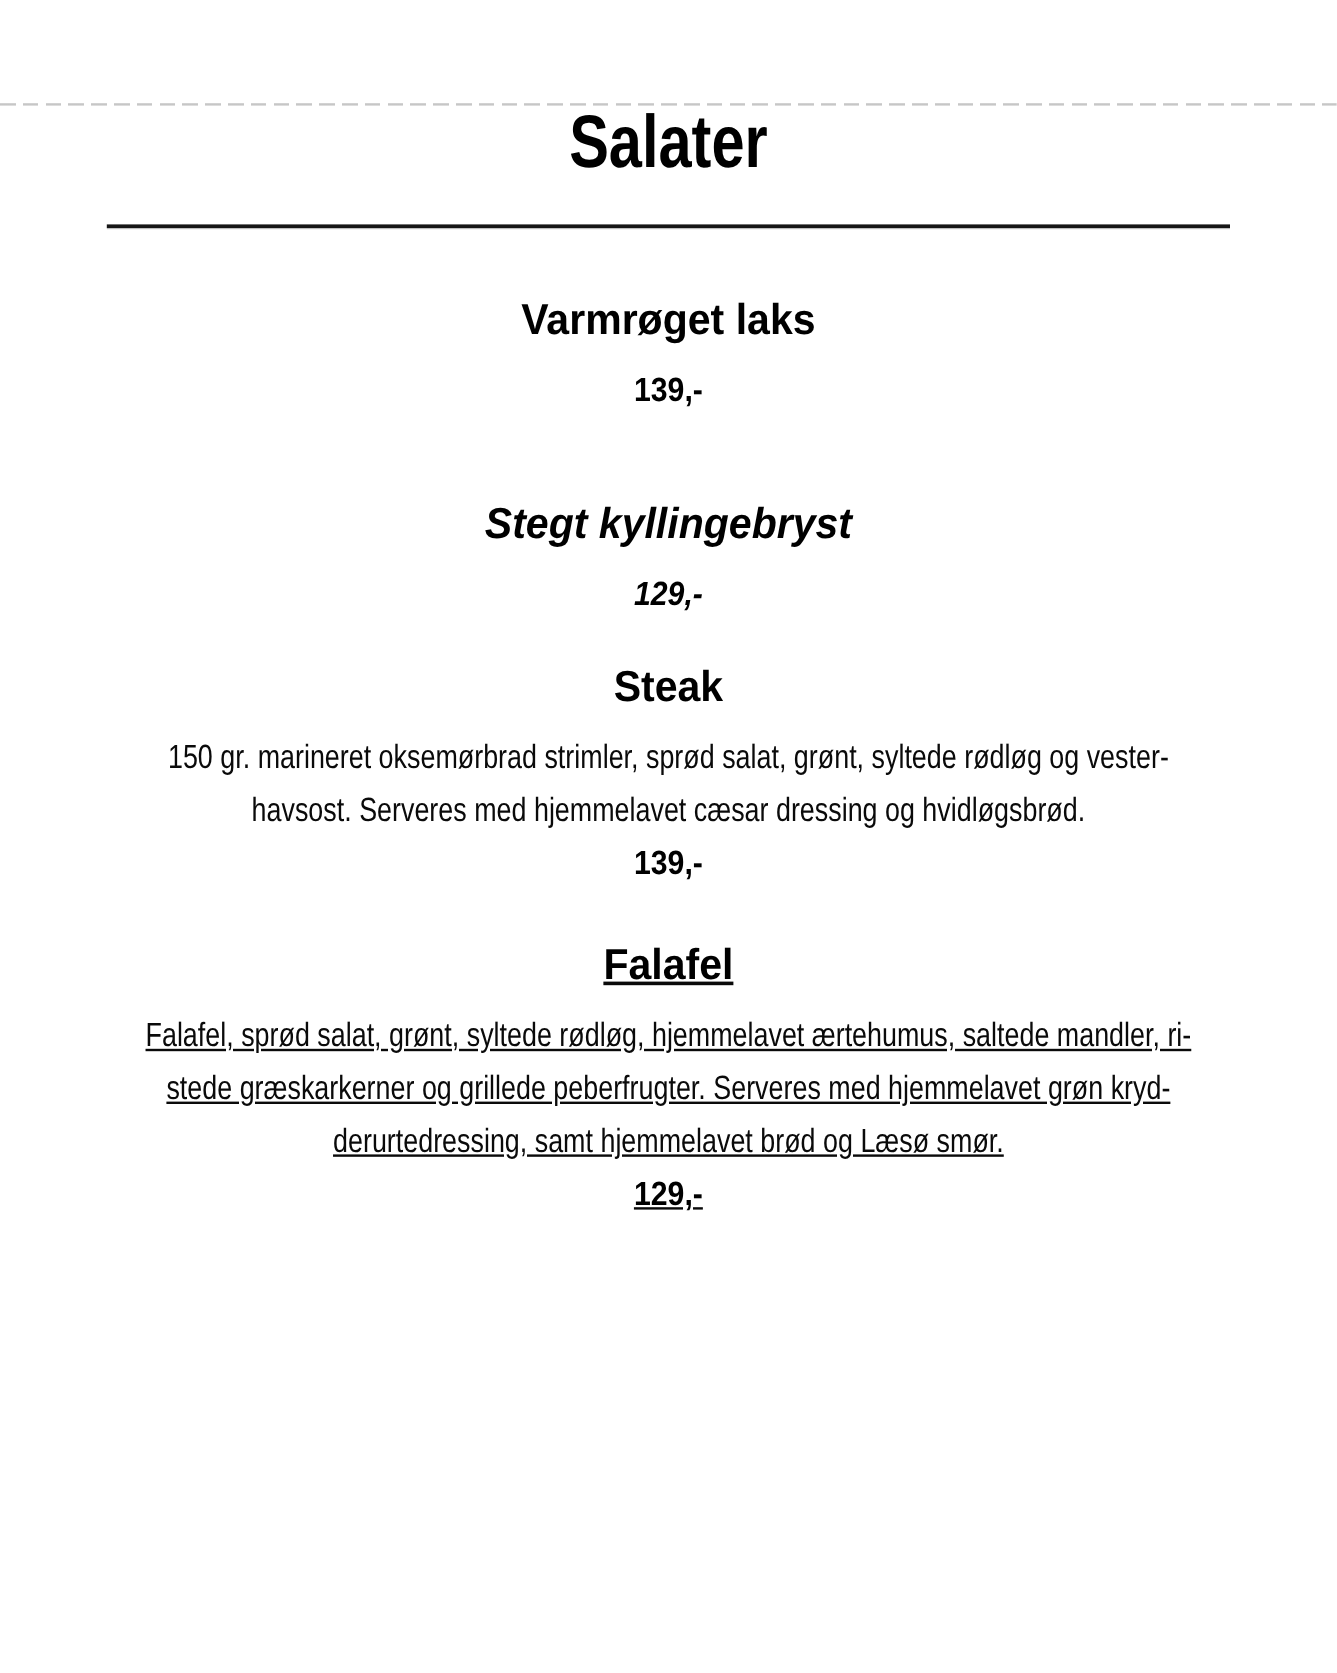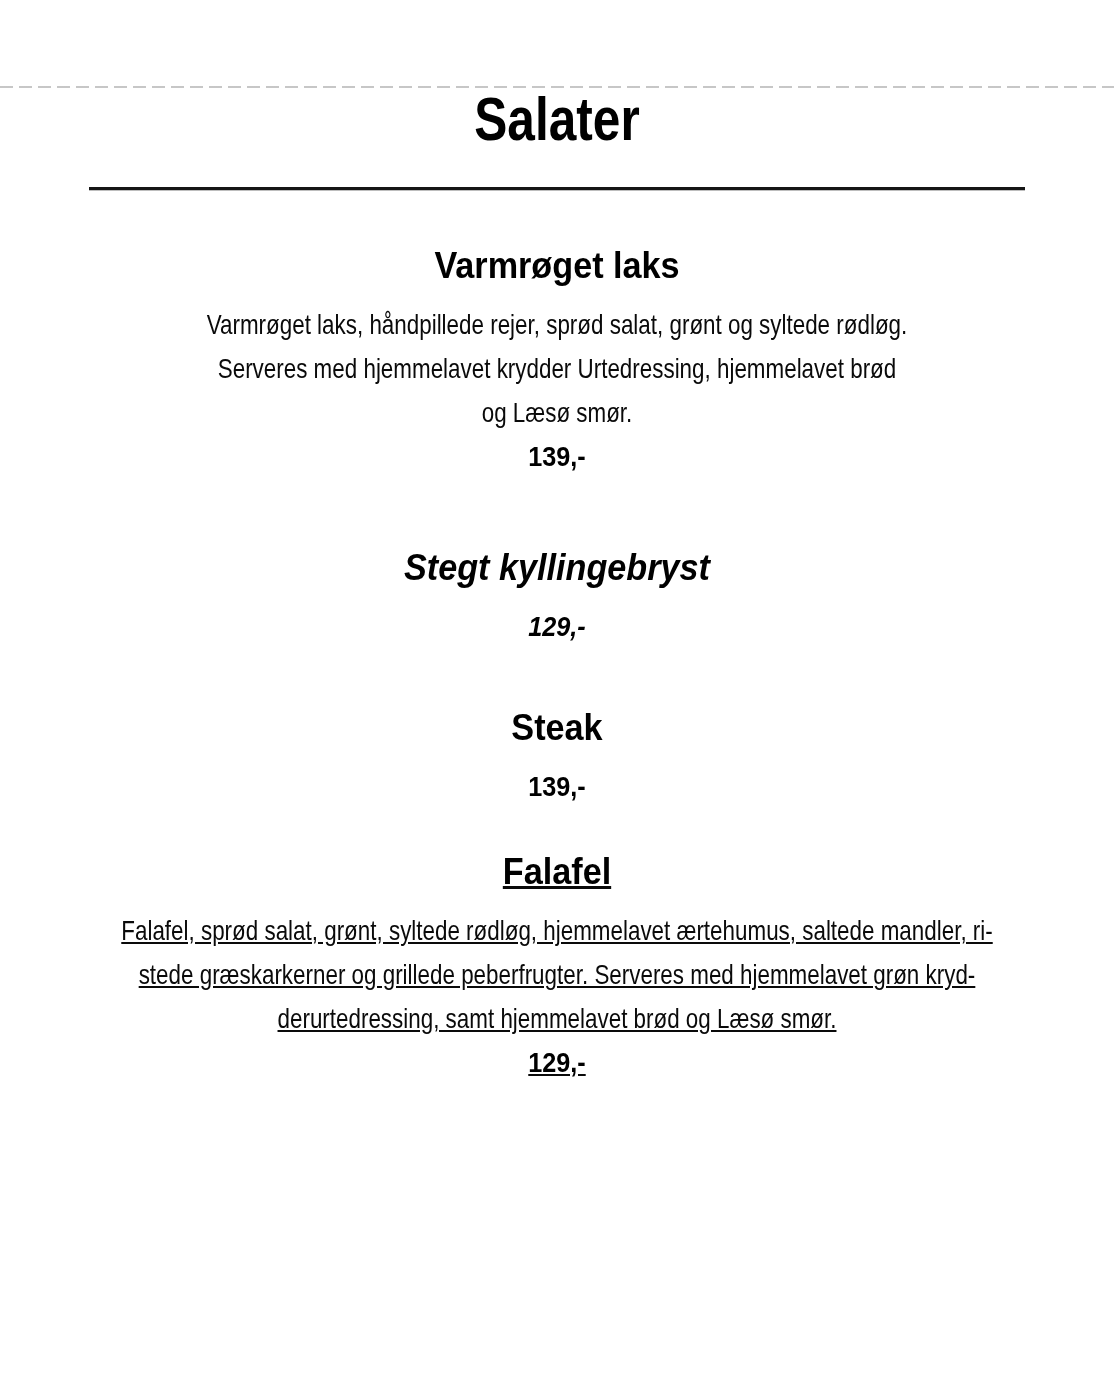--- a/index.html
+++ b/index.html
@@ -43,21 +43,21 @@
   .divider {
     width: 936px;
     height: 0;
     margin: 35px auto 0 auto;
     border-top: 3px solid #161616;
     border-bottom: 1px solid #bdbdbd;
   }
   .menu-item { margin: 0; }
   .menu-item:nth-of-type(1) { margin-top: 52px; }
   .menu-item:nth-of-type(2) { margin-top: 66px; font-style: italic; }
-  .menu-item:nth-of-type(3) { margin-top: 56px; }
+  .menu-item:nth-of-type(3) { margin-top: 32px; }
   .menu-item:nth-of-type(4) { margin-top: 40px; text-decoration: underline; }
   .item-name {
     margin: 0 0 14px 0;
     font-size: 36px;
     line-height: 46px;
     font-weight: 700;
     color: #000000;
     transform: scaleX(0.95);
     transform-origin: 50% 50%;
     white-space: nowrap;
@@ -87,35 +87,34 @@
 <div class="page">
 
   <div class="top-dashes"></div>
 
   <h1 class="title">Salater</h1>
 
   <div class="divider"></div>
 
   <section class="menu-item">
     <h2 class="item-name">Varmrøget laks</h2>
-    <div class="item-desc">
-      <div class="desc-line">Varmrøget laks, håndpillede rejer, sprød salat, grønt og syltede rødløg.</div>
-      <div class="desc-line">Serveres med hjemmelavet krydder Urtedressing, hjemmelavet brød</div>
-      <div class="desc-line">og Læsø smør.</div>
-    </div>
     <div class="item-price">139,-</div>
   </section>
 
   <section class="menu-item">
     <h2 class="item-name">Stegt kyllingebryst</h2>
     <div class="item-price">129,-</div>
   </section>
 
   <section class="menu-item">
     <h2 class="item-name">Steak</h2>
+    <div class="item-desc">
+      <div class="desc-line">150 gr. marineret oksemørbrad strimler, sprød salat, grønt, syltede rødløg og vester-</div>
+      <div class="desc-line">havsost. Serveres med hjemmelavet cæsar dressing og hvidløgsbrød.</div>
+    </div>
     <div class="item-price">139,-</div>
   </section>
 
   <section class="menu-item">
     <h2 class="item-name">Falafel</h2>
     <div class="item-desc">
       <div class="desc-line">Falafel, sprød salat, grønt, syltede rødløg, hjemmelavet ærtehumus, saltede mandler, ri-</div>
       <div class="desc-line">stede græskarkerner og grillede peberfrugter. Serveres med hjemmelavet grøn kryd-</div>
       <div class="desc-line">derurtedressing, samt hjemmelavet brød og Læsø smør.</div>
     </div>

